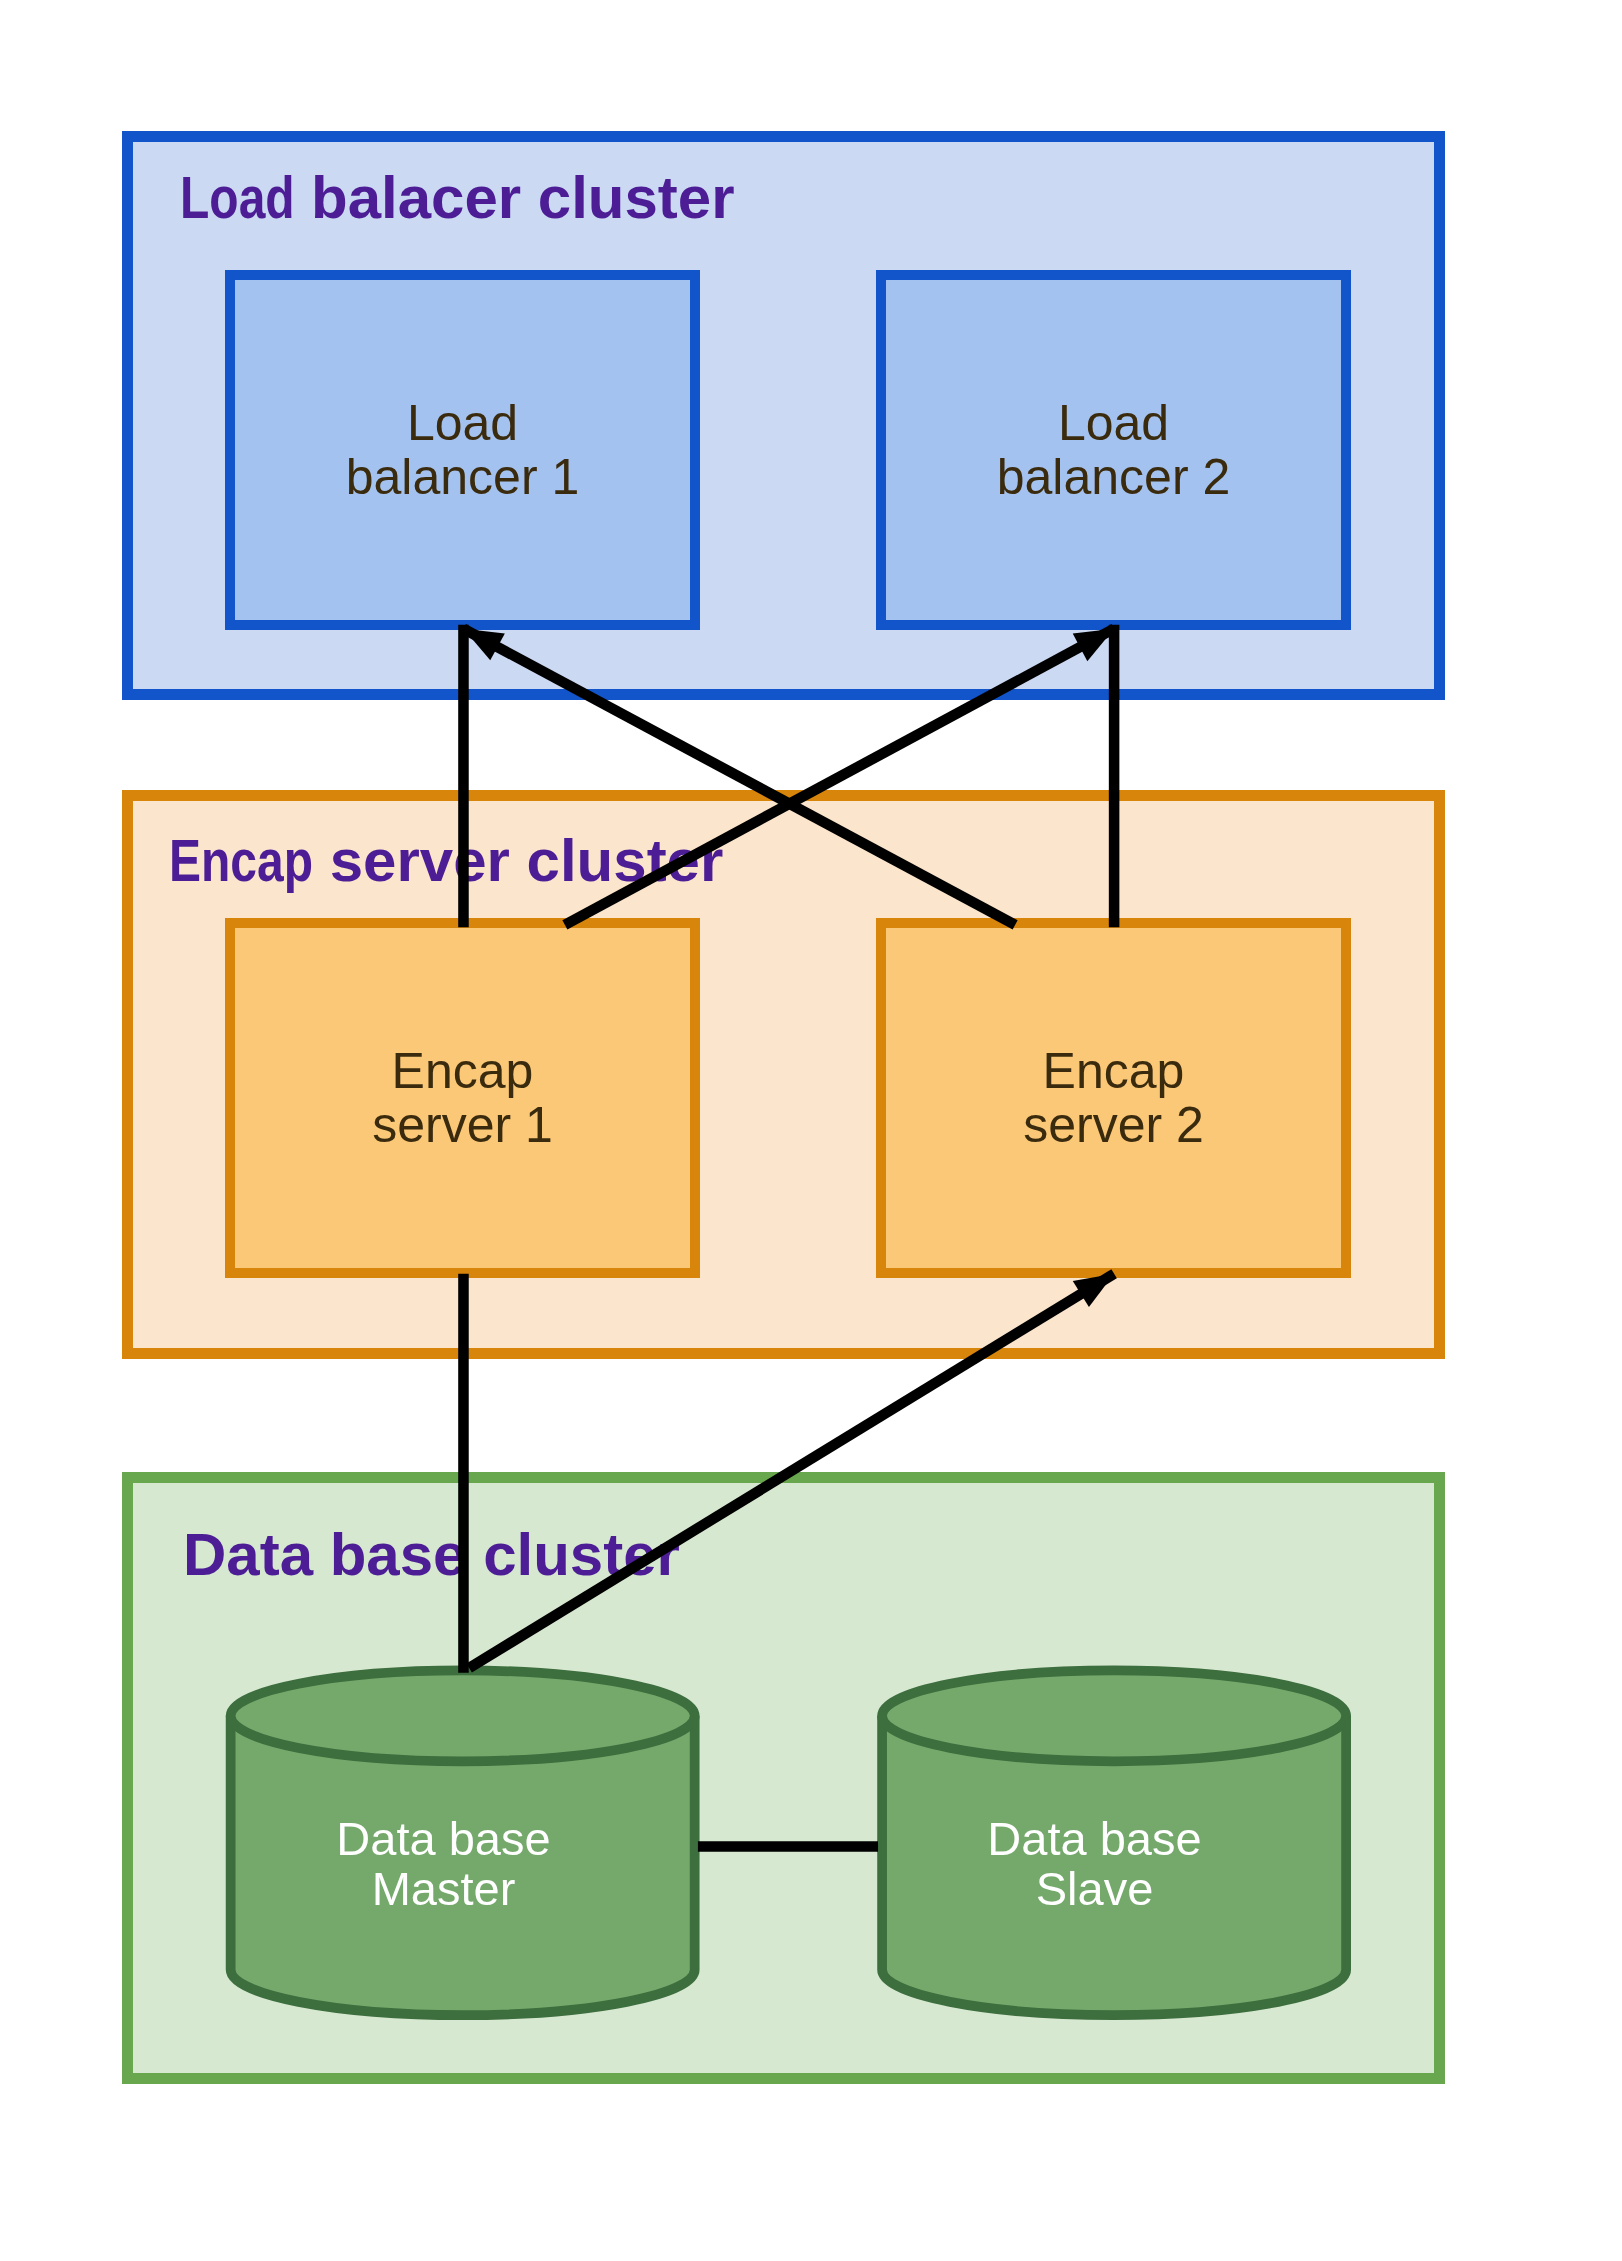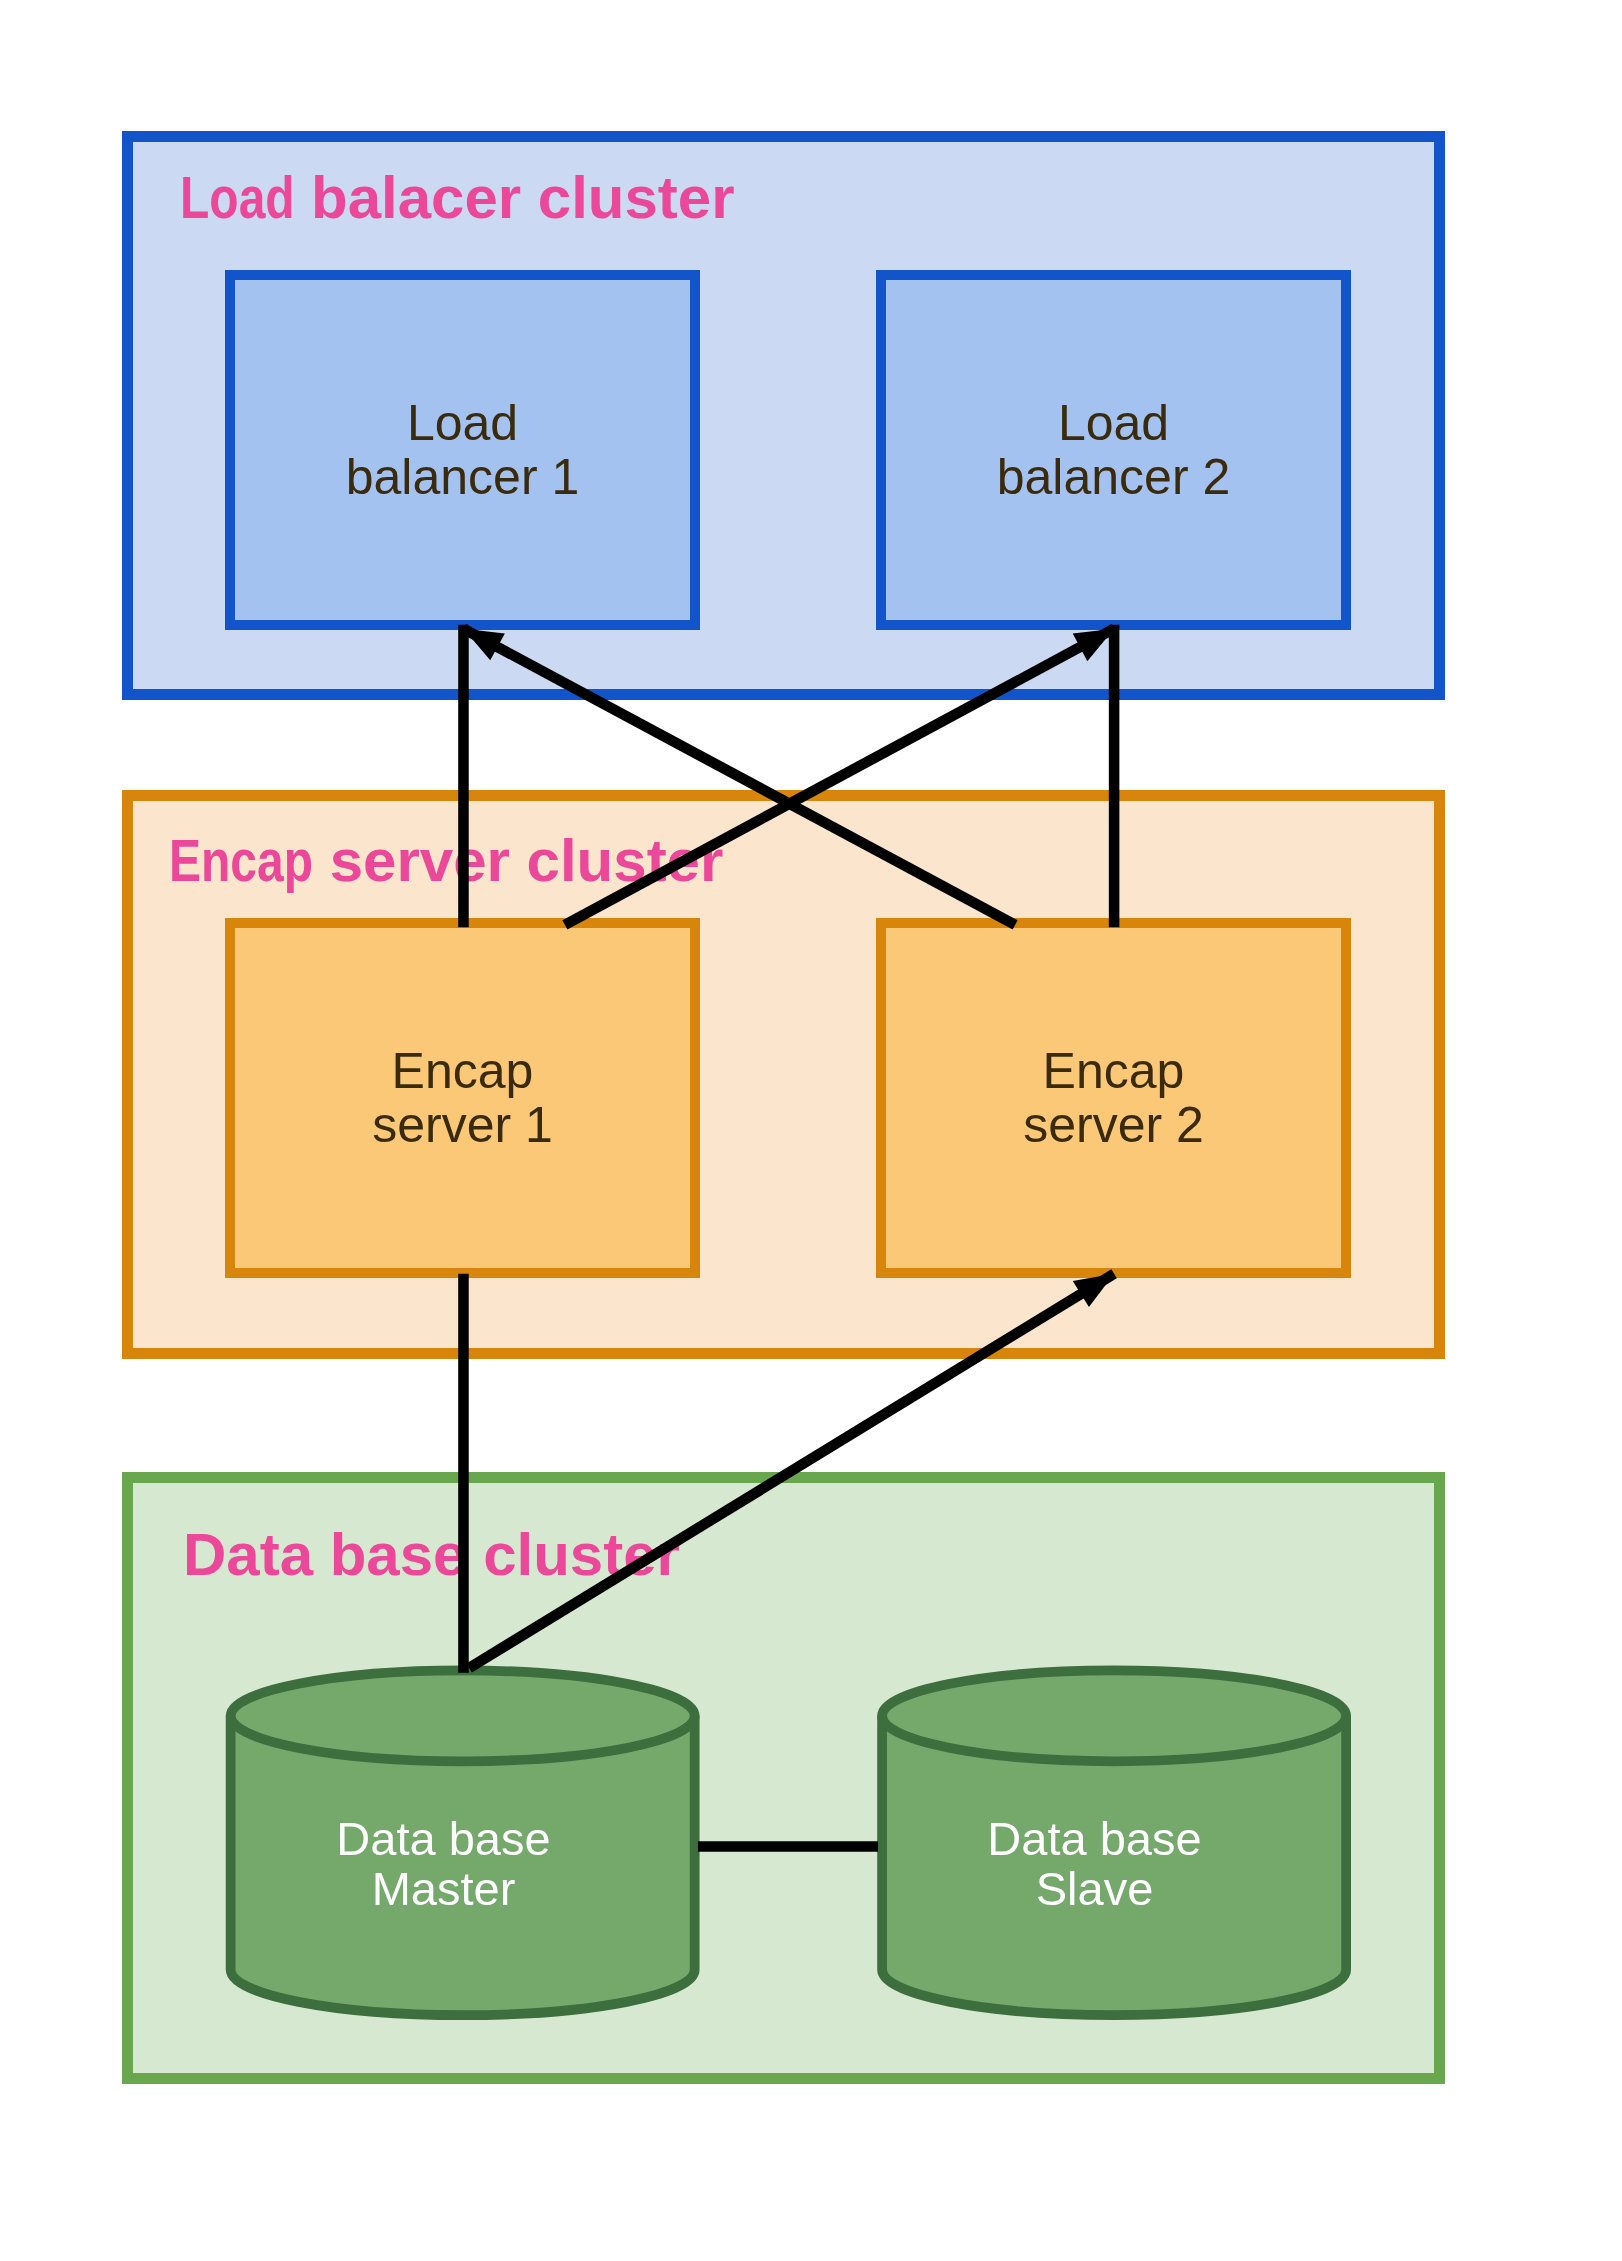--- a/index.html
+++ b/index.html
@@ -18,21 +18,21 @@
     box-sizing: border-box;
   }
   .cluster-lb   { top: 131px;  height: 569px; background: #cbd9f3; border: 11.4px solid #1255cb; }
   .cluster-enc  { top: 790px;  height: 569px; background: #fbe5cc; border: 11.4px solid #d8860b; }
   .cluster-db   { top: 1472px; height: 612px; background: #d7e8d1; border: 11.4px solid #68a74d; }
 
   .cluster-title {
     position: absolute;
     font-size: 60px;
     font-weight: bold;
-    color: #ec4899;
+    color: #4c1d95;
     white-space: nowrap;
     line-height: 1;
     z-index: 3;
   }
   .title-lb  { left: 180px; top: 168px;  }
   .title-enc { left: 169px; top: 831px; }
   .title-db  { left: 183px; top: 1525px; }
 
   .node {
     position: absolute;

